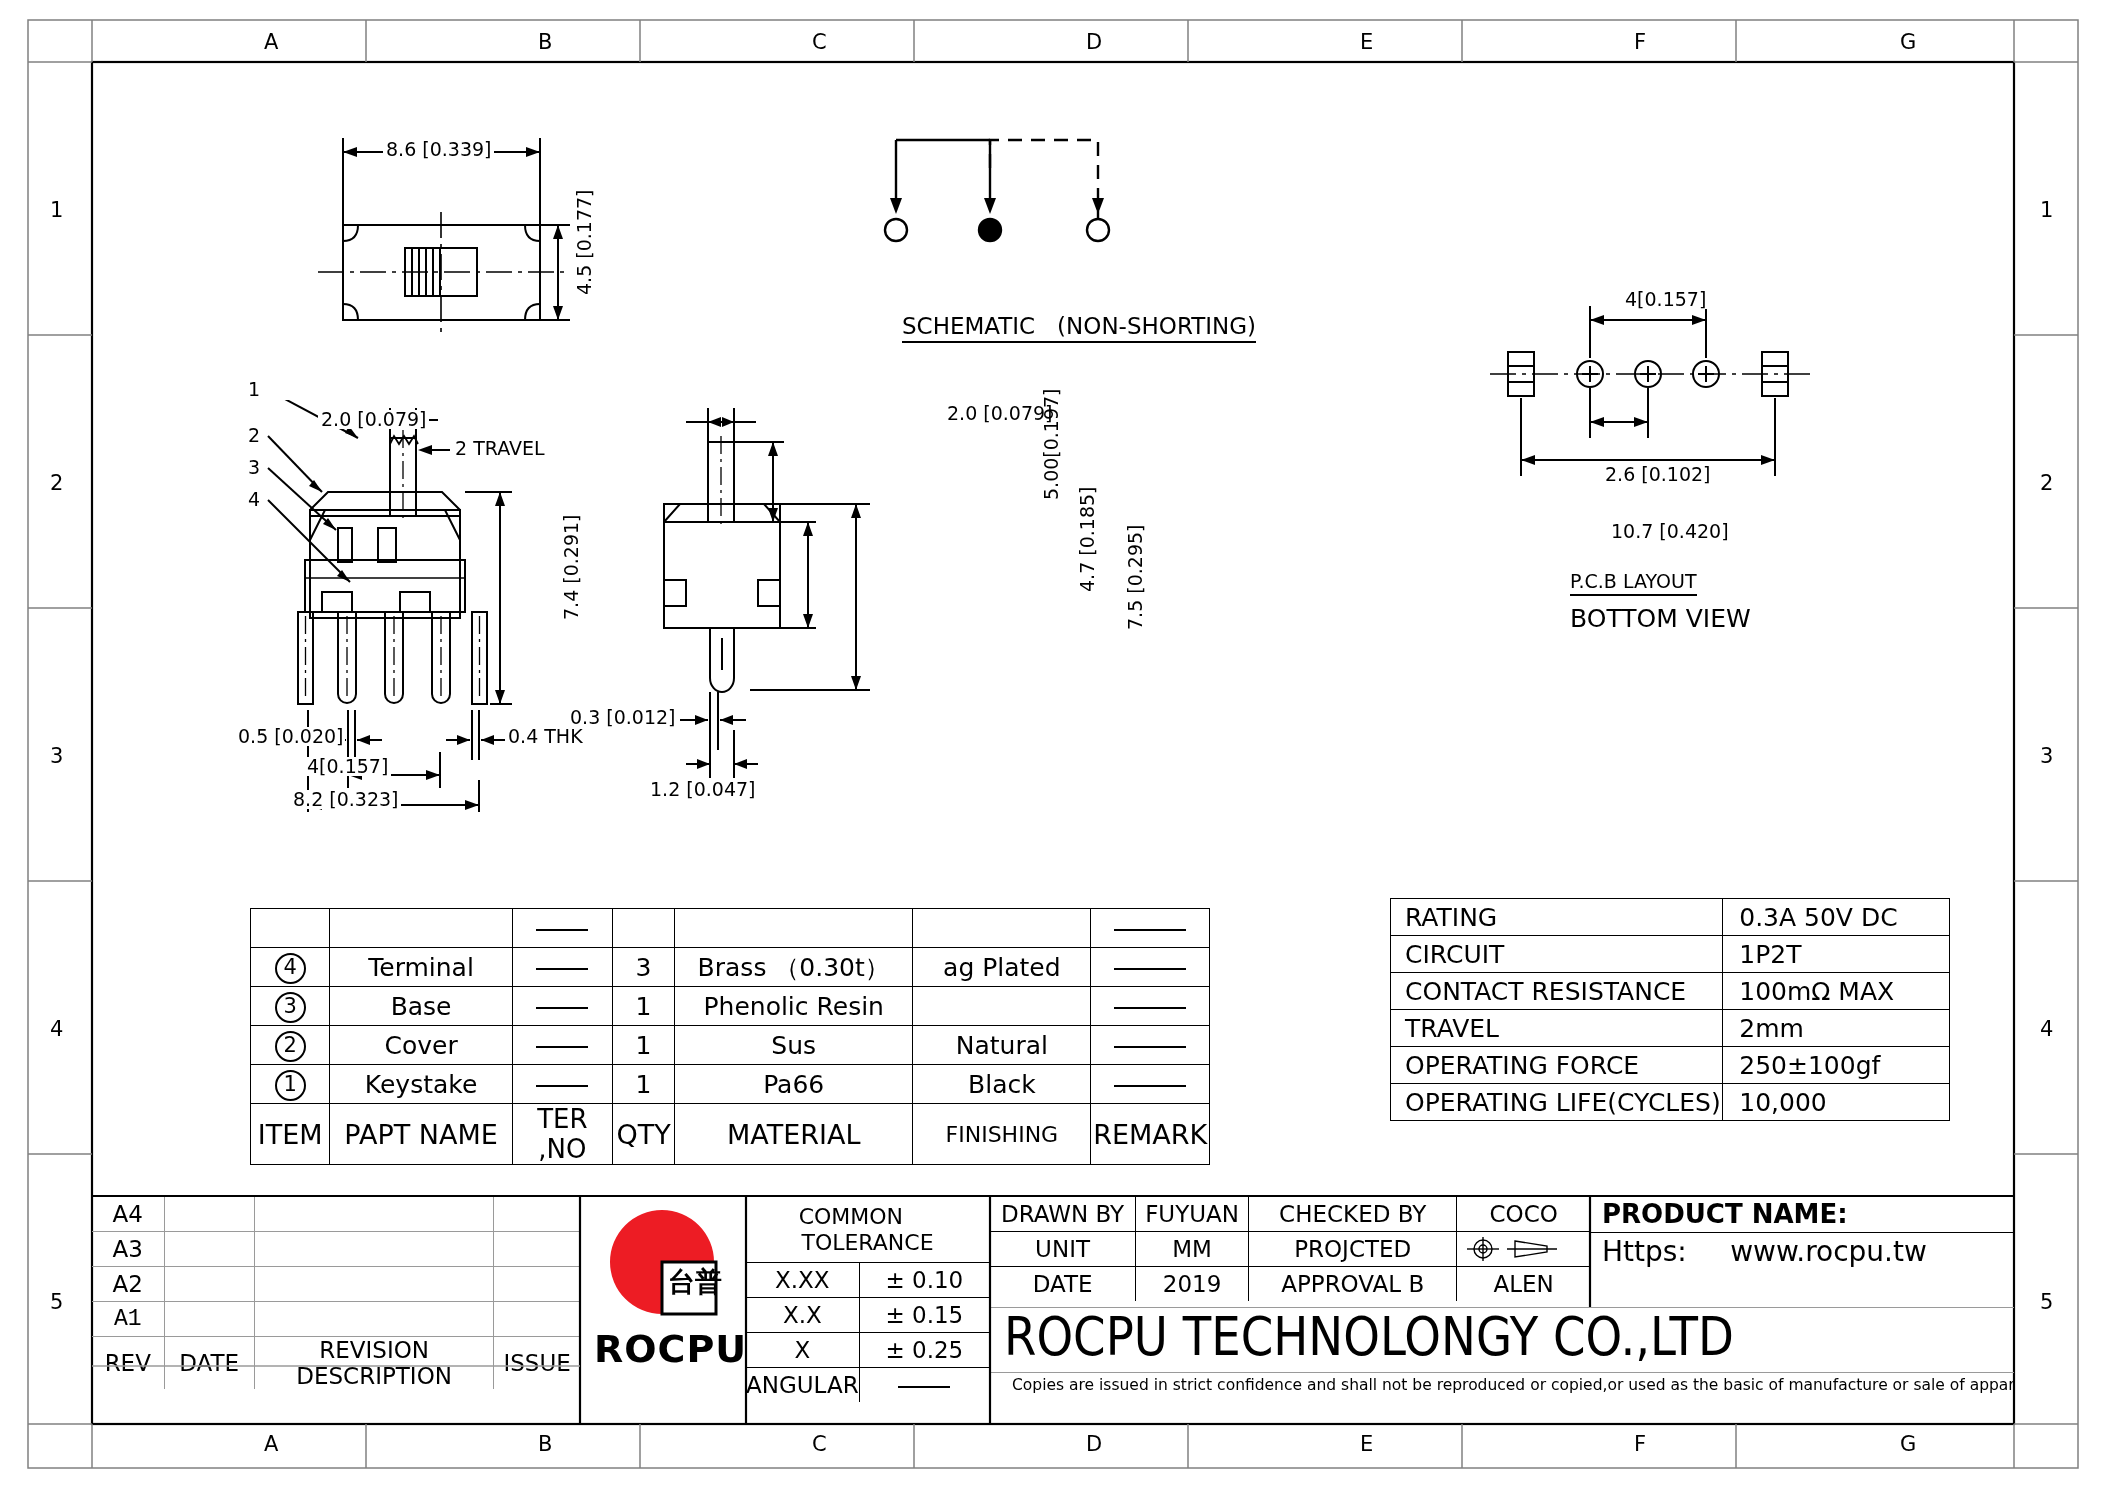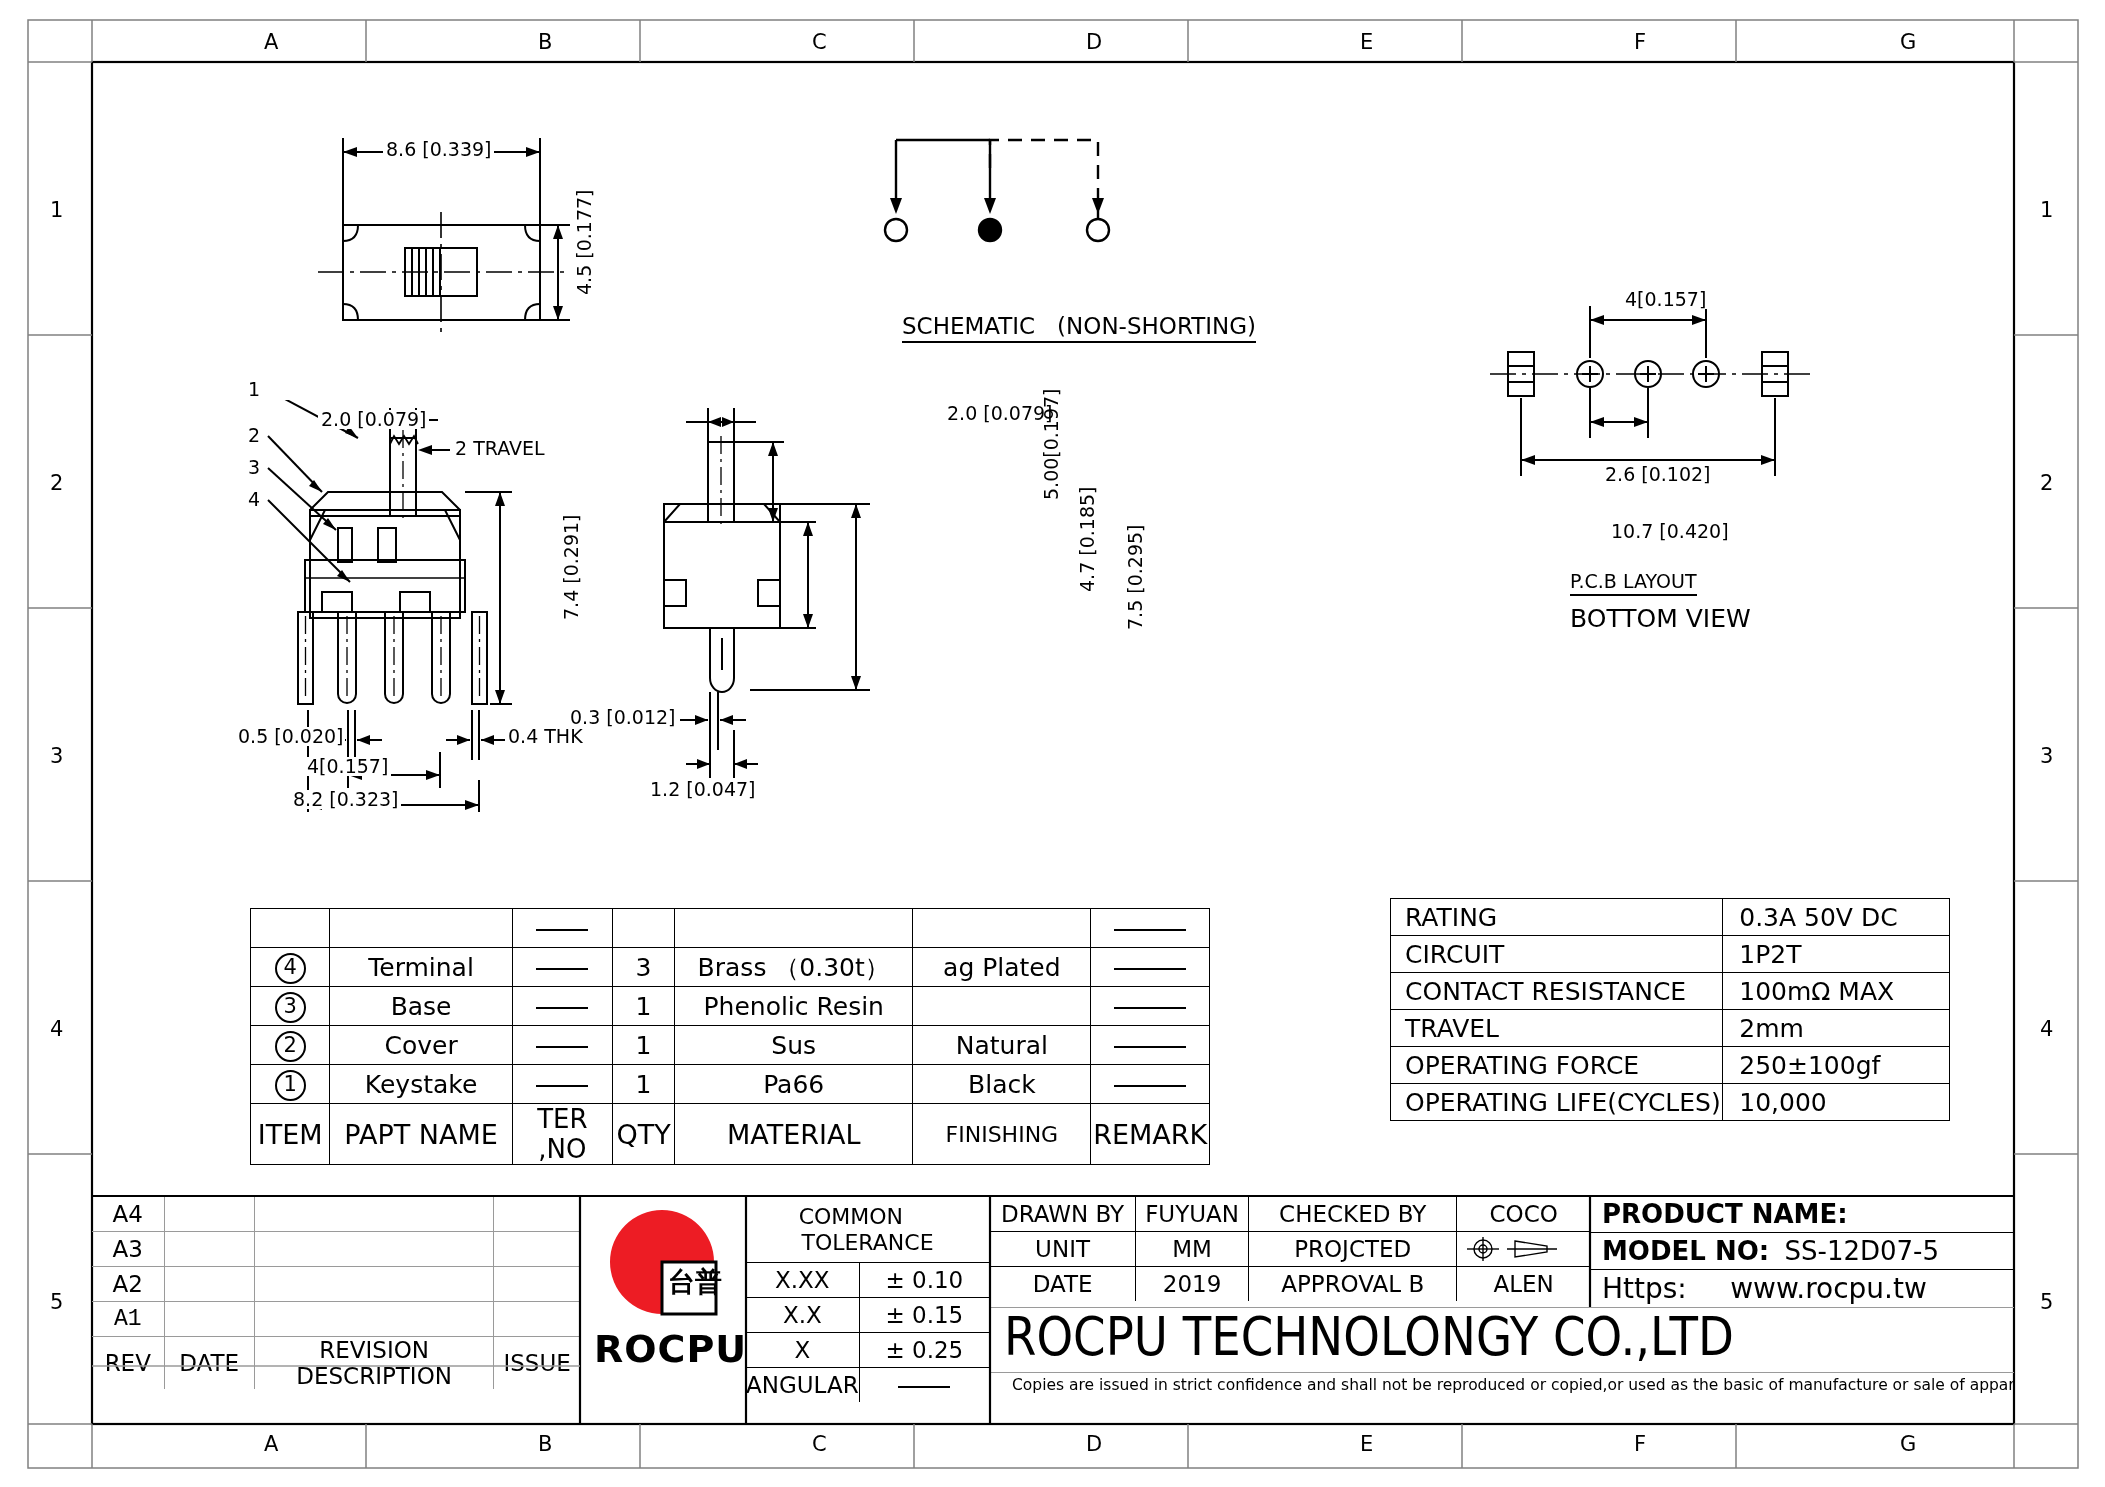--- a/index.html
+++ b/index.html
@@ -575,26 +575,20 @@
 
   <table class="tb" style="left:1590px;top:1196px;width:424px;">
     <tbody>
         <tr>
       <td style="text-align:left;padding-left:12px;border-top:none;border-left:none;border-right:none;height:36px;">
         <span style="font-size:26px;font-weight:bold;">PRODUCT NAME:</span>
         <span style="font-size:26px;"></span>
       </td>
     </tr>
     <tr>
-      <td style="text-align:left;padding-left:12px;border-left:none;border-right:none;height:36px;">
-        <span style="font-size:26px;font-weight:bold;">MODEL NO:</span>
-        <span style="font-size:26px;padding-left:8px;">SS-12D07-5</span>
-      </td>
-    </tr>
-    <tr>
       <td style="text-align:left;padding-left:12px;border-left:none;border-right:none;border-bottom:none;height:36px;">
         <span style="font-size:28px;">Https:</span>
         <span style="font-size:28px;padding-left:36px;">www.rocpu.tw</span>
       </td>
     </tr>
   </tbody>
     </table>
 
   <div class="abs" style="left:990px;top:1307px;width:1024px;height:62px;border-top:1.6px solid #9a9a9a;overflow:hidden;">
     <div class="txt" style="left:14px;top:2px;font-size:53px;transform:scaleX(0.88);transform-origin:left top;white-space:nowrap;">ROCPU TECHNOLONGY CO.,LTD</div>

